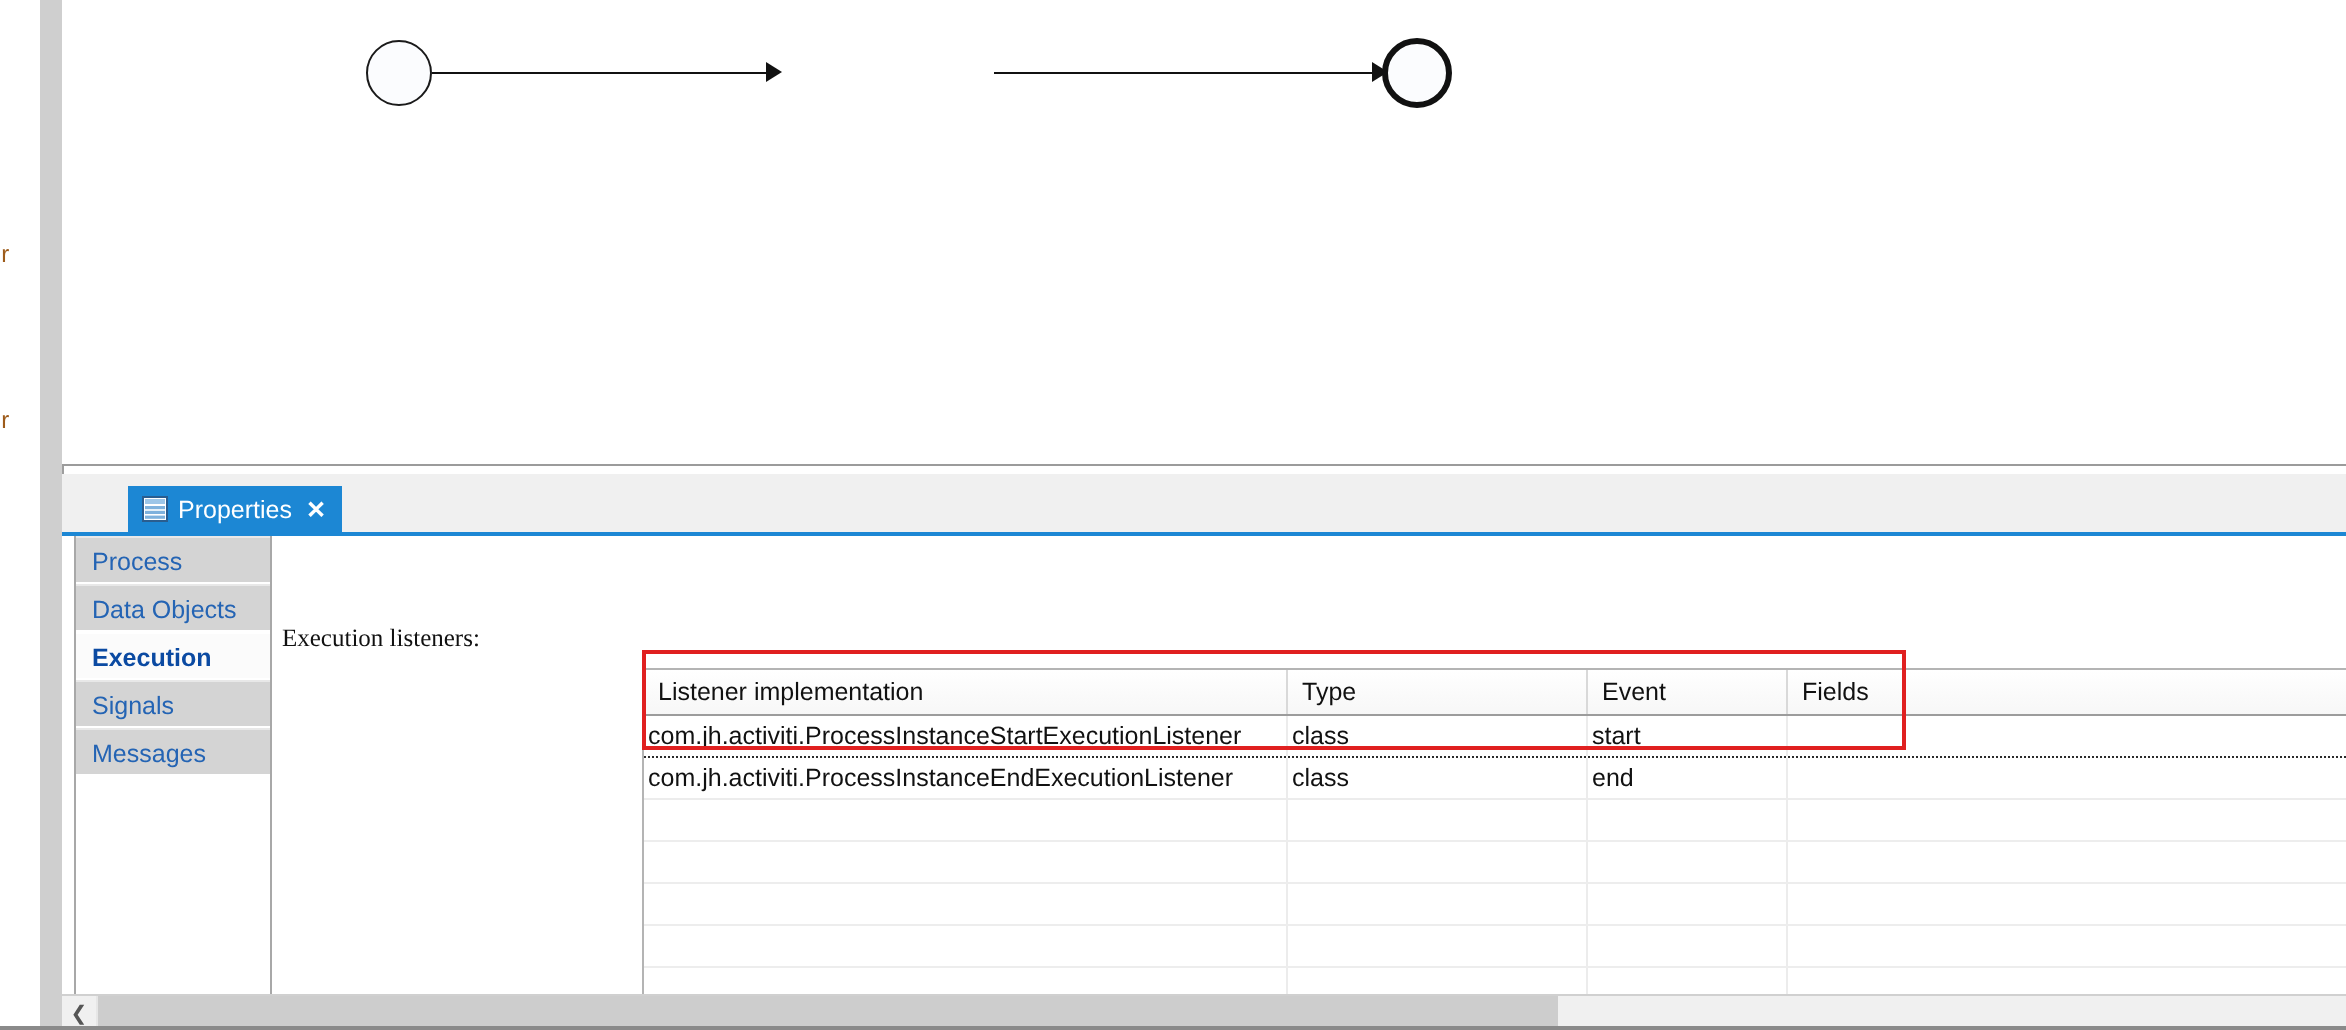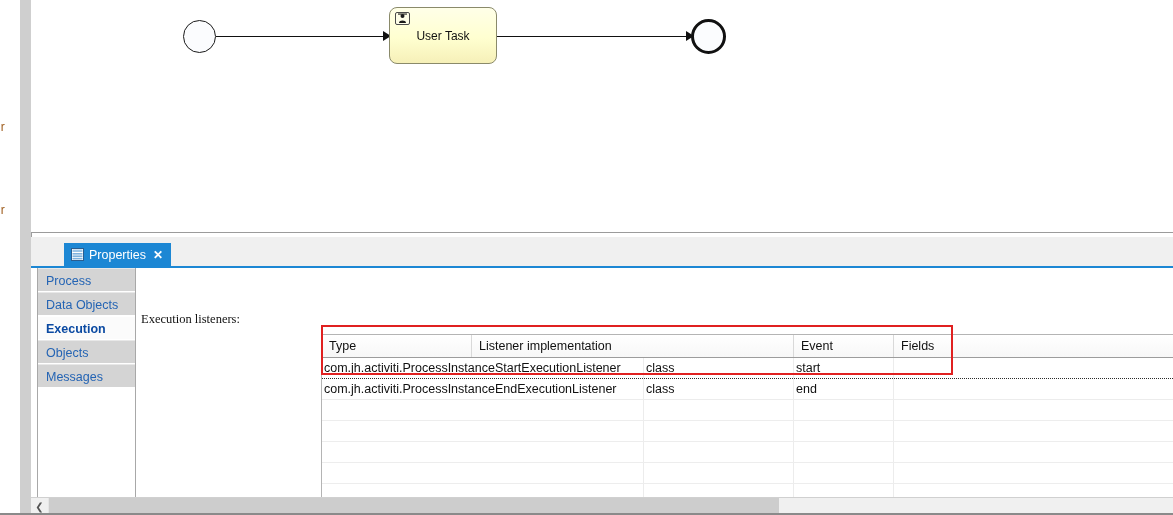--- a/index.html
+++ b/index.html
@@ -318,30 +318,20 @@
   <div id="leftgrayband"></div>
 </div>
 
 <div id="canvas">
   <div id="canvas-inner">
     <div class="bpmn-start"></div>
 
     <div class="flow-line" style="left:185px; top:36px; width:172px;"></div>
     <div class="flow-arrow" style="left:352px; top:31px;"></div>
 
-    <div class="bpmn-task">
-      <div class="task-type-icon">
-        <svg width="13" height="11" viewBox="0 0 13 11">
-          <circle cx="6.5" cy="3" r="2" fill="#1a1a1a"></circle>
-          <path d="M3 10 C3 6.8 10 6.8 10 10 Z" fill="#1a1a1a"></path>
-          <rect x="2" y="0.5" width="9" height="1.1" fill="#1a1a1a"></rect>
-        </svg>
-      </div>
-      <div class="bpmn-task-label">User Task</div>
-    </div>
 
     <div class="flow-line" style="left:466px; top:36px; width:195px;"></div>
     <div class="flow-arrow" style="left:655px; top:31px;"></div>
 
     <div class="bpmn-end"></div>
   </div>
 </div>
 
 <div id="props-view">
 
@@ -359,30 +349,30 @@
     </div>
   </div>
   <div id="tab-underline"></div>
 
   <div id="props-body">
 
     <div id="side-tabs">
         <div class="side-tab first">Process</div>
         <div class="side-tab">Data Objects</div>
         <div class="side-tab selected">Execution</div>
-        <div class="side-tab">Objects</div>
+        <div class="side-tab">Signals</div>
         <div class="side-tab">Messages</div>
       </div>
 
     <div id="section-label">Execution listeners:</div>
 
     <div id="table-wrap">
       <div id="tbl-header">
+          <div class="th col-impl">Listener implementation</div>
           <div class="th col-type">Type</div>
-          <div class="th col-impl">Listener implementation</div>
           <div class="th col-event">Event</div>
           <div class="th col-fields">Fields</div>
         </div>
       <div id="tbl-body">
           <div class="tbl-row data">
             <div class="td col-impl">com.jh.activiti.ProcessInstanceStartExecutionListener</div>
             <div class="td col-type">class</div>
             <div class="td col-event">start</div>
             <div class="td col-fields"></div>
           </div>

